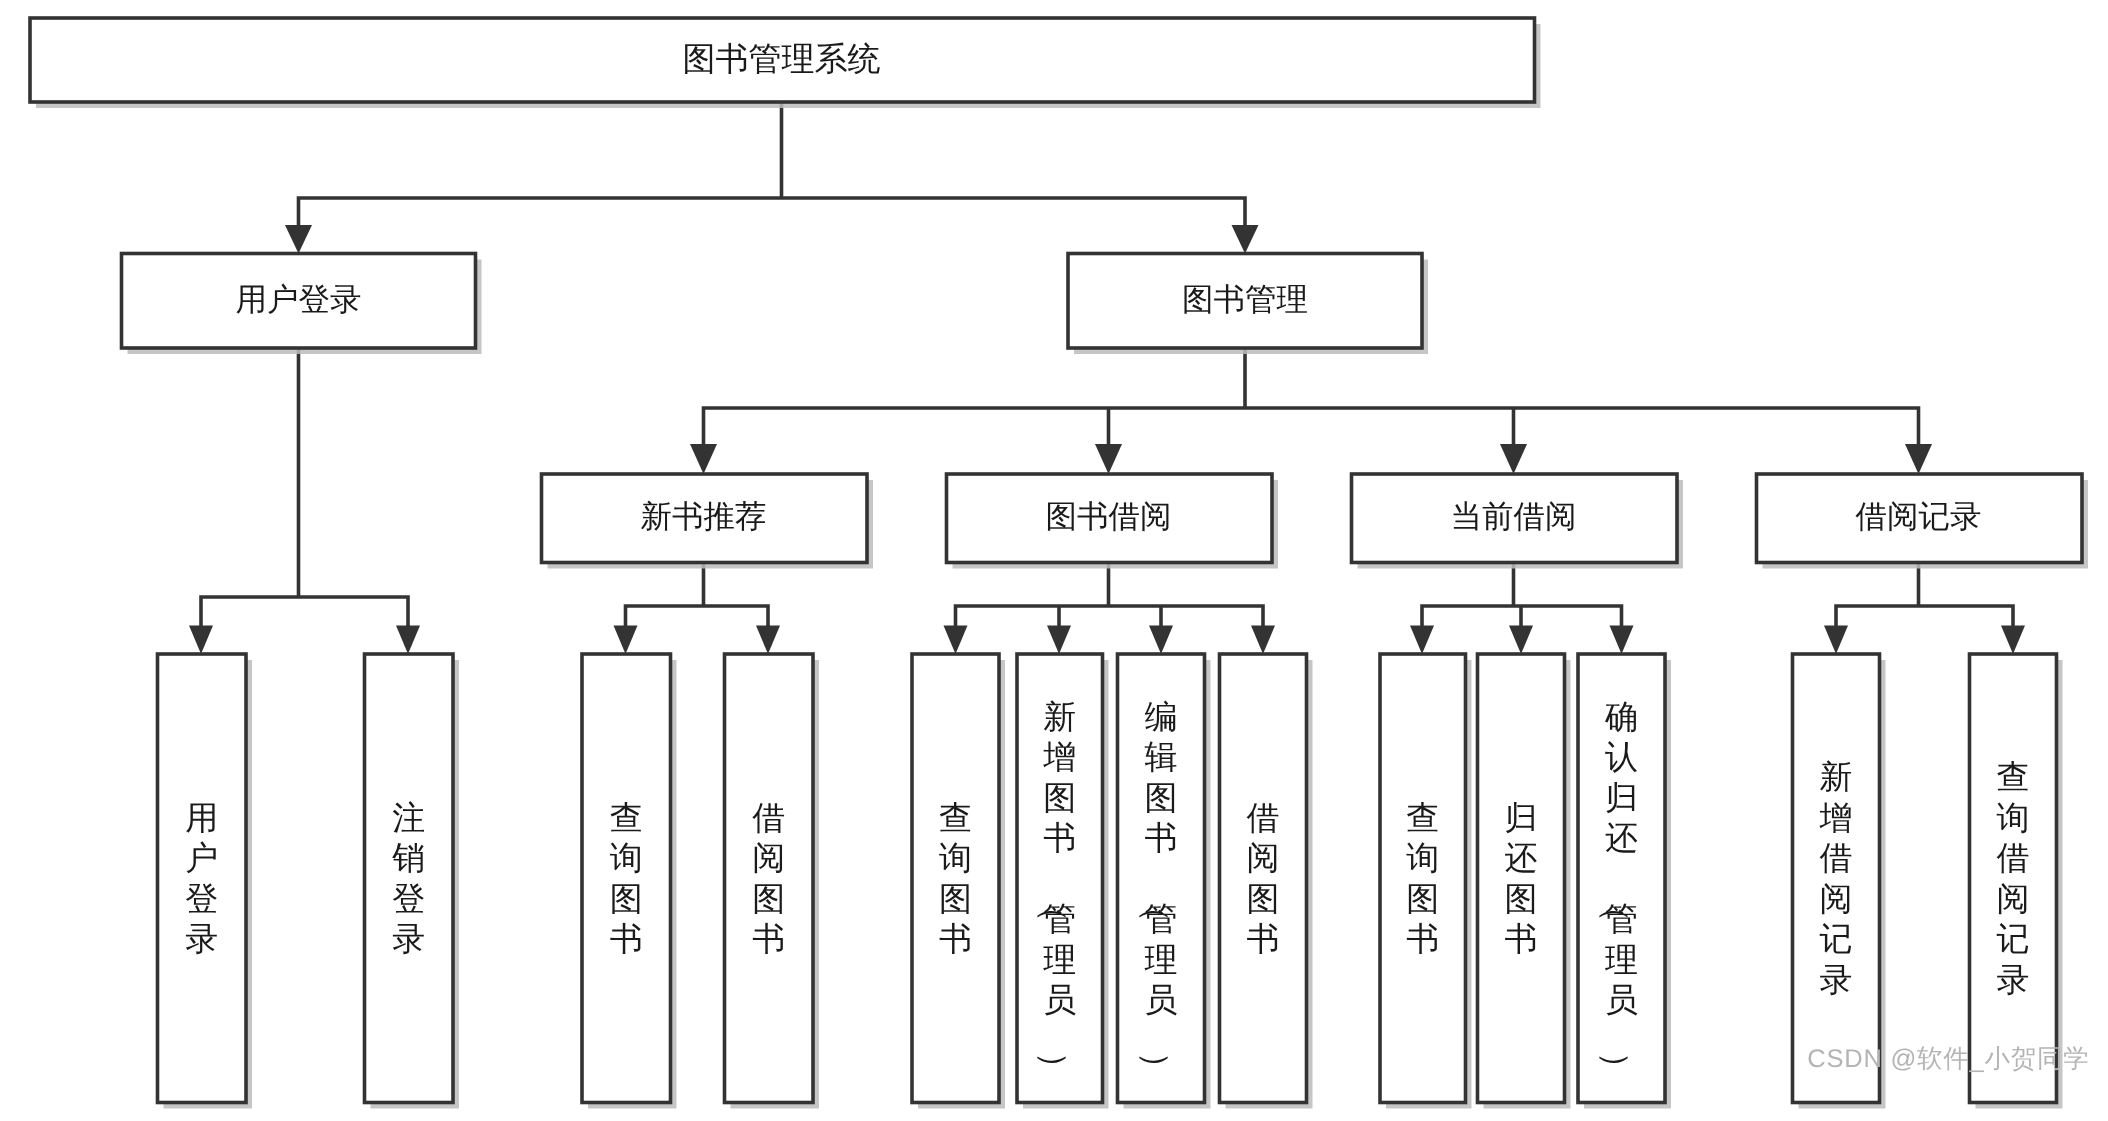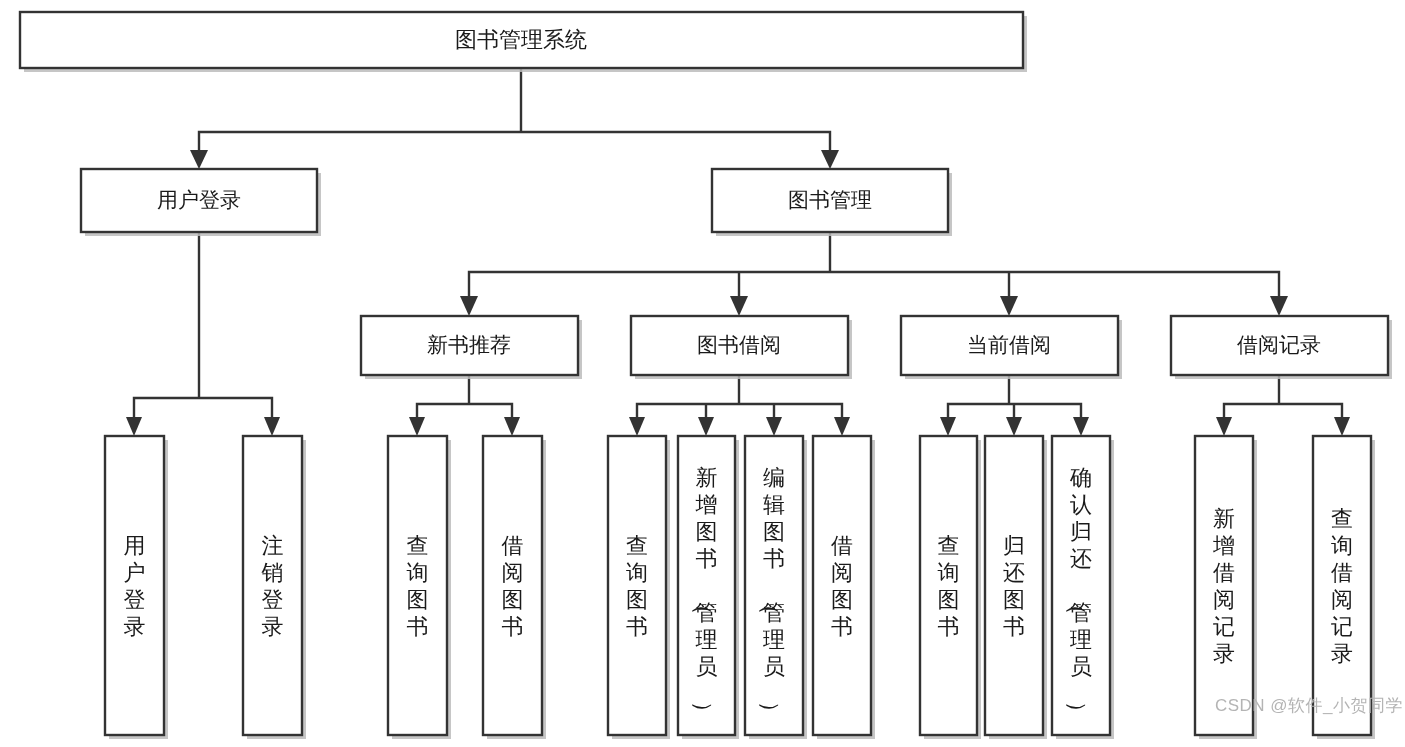--- a/index.html
+++ b/index.html
@@ -55,21 +55,21 @@
   }
   .vlabel {
     font-family: "Liberation Sans", "DejaVu Sans", sans-serif;
     fill: #1a1a1a;
     font-size: 22px;
     text-anchor: middle;
     white-space: pre;
   }
   .watermark {
     position: absolute;
-    right: 2px;
+    right: 12px;
     bottom: 6px;
     font-family: "Liberation Sans", "DejaVu Sans", sans-serif;
     font-size: 17px;
     color: #b4b4b4;
     letter-spacing: 0.5px;
     user-select: none;
   }
 </style>
 </head>
 <body>

